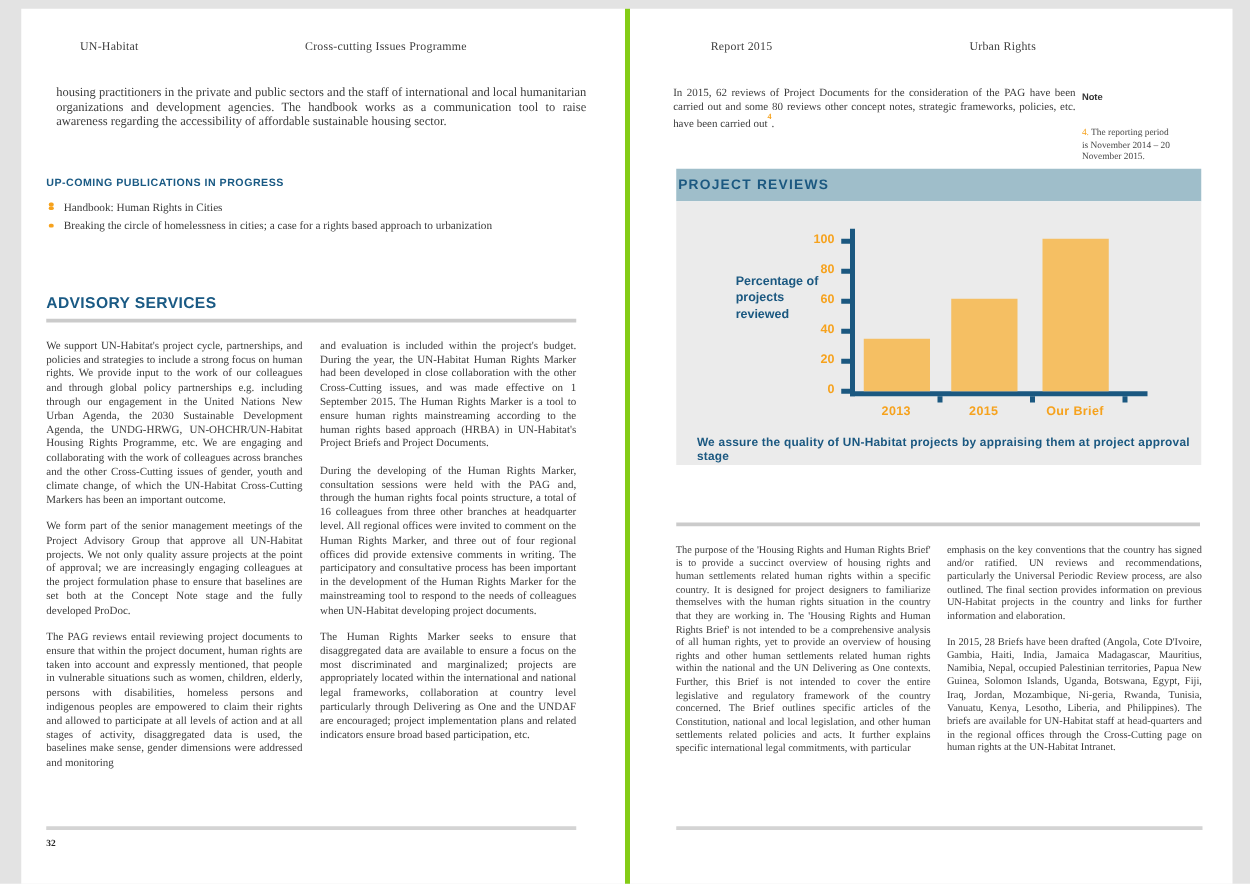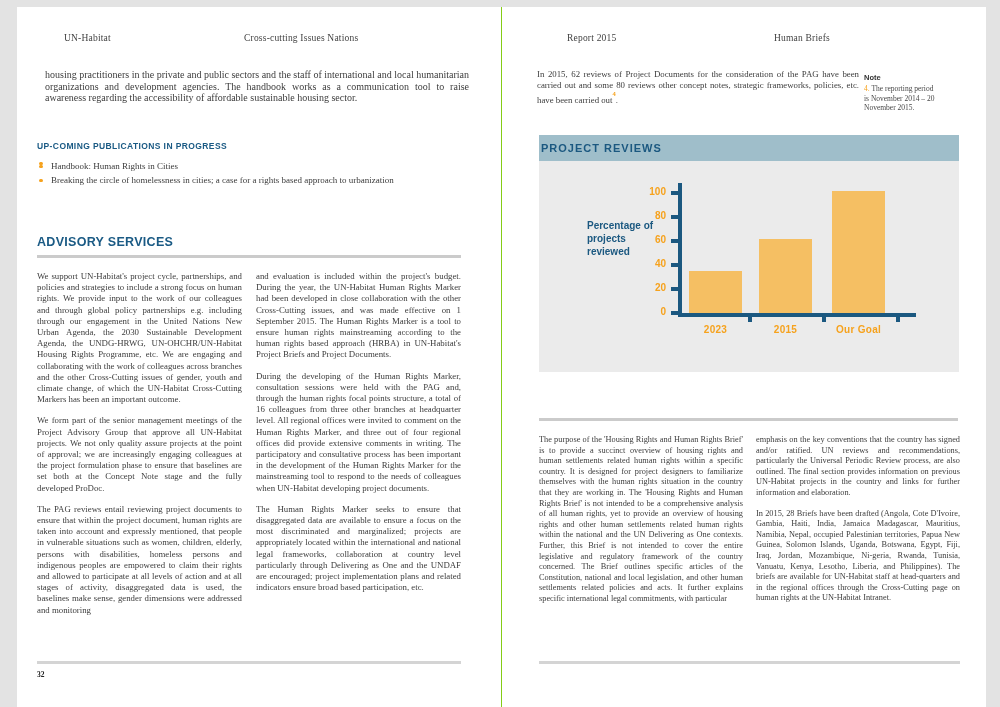--- a/index.html
+++ b/index.html
@@ -11,21 +11,21 @@
     --c-chartbg:#ebebeb;
     --c-rule:#cbcbcb;
     --c-text:#3c3c3c;
   }
   *{box-sizing:border-box;margin:0;padding:0;}
   html,body{width:1000px;height:707px;}
   body{background:#e3e3e3;position:relative;overflow:hidden;
        font-family:"Liberation Serif",serif;color:var(--c-text);}
   .spread{position:absolute;left:17px;top:7px;width:969px;height:700px;background:#ffffff;display:flex;}
   .page{position:relative;flex:1;}
-  .page-left{border-right:1px solid #84cc16;}
+  .page-left{border-right:4px solid #84cc16;}
 
   .runhead{position:absolute;top:26px;font-size:9.5px;color:#3f3f3f;letter-spacing:.2px;}
   .rh-a{left:47px;} .rh-b{left:227px;}
   .rh-c{left:65px;} .rh-d{left:272px;}
 
   .body-text{font-size:8.8px;line-height:11.2px;text-align:justify;color:var(--c-text);}
   p.spaced{margin-bottom:10px;}
 
   
   .intro-l{position:absolute;left:28px;top:62px;width:424px;font-size:10px;line-height:11.5px;}
@@ -49,21 +49,21 @@
   .rb-r{left:37px;top:654px;width:421px;}
   .pagenum{position:absolute;font-size:7.5px;font-weight:bold;color:#222;}
   .pn-l{left:20px;top:663px;}
   .pn-r{left:37px;top:663px;width:421px;text-align:right;}
 
   
   .intro-r{position:absolute;left:35px;top:62px;width:322px;}
   .fnref{color:var(--c-orange);font-size:6.5px;font-weight:bold;position:relative;top:-3px;}
   .margin-note{position:absolute;left:362px;top:66px;width:74px;}
   .note-label{font-family:"Liberation Sans",sans-serif;font-size:7.5px;font-weight:bold;
-              color:#333;margin-bottom:2px;}
+              color:#333;margin-bottom:19px;}
   .note-text{font-size:7.5px;line-height:9.6px;color:#474747;text-align:left;font-family:Liberation Serif, serif;}
   .note-marker{color:var(--c-orange);}
 
   .chart-box{position:absolute;left:37px;top:128px;width:420px;}
   .chart-band{height:26px;background:var(--c-band);color:var(--c-axis);
               font-family:"Liberation Sans",sans-serif;font-size:11px;font-weight:bold;
               letter-spacing:1px;line-height:26px;padding-left:2px;}
   .chart-body{position:relative;height:211px;background:var(--c-chartbg);}
   .chart-ylabel{position:absolute;left:48px;top:58px;width:80px;
                 font-family:"Liberation Sans",sans-serif;font-size:10px;font-weight:bold;
@@ -89,21 +89,21 @@
   .cols-housing{left:37px;top:428px;width:421px;gap:13px;}
   .cols-housing .body-text{font-size:8.3px;line-height:10.6px;}
 </style>
 </head>
 <body>
 
 <div class="spread">
 
   <section class="page page-left">
     <div class="runhead rh-a">UN-Habitat</div>
-    <div class="runhead rh-b">Cross-cutting Issues Nations</div>
+    <div class="runhead rh-b">Cross-cutting Issues Programme</div>
 
     <p class="body-text intro-l">housing practitioners in the private and public sectors and the staff of international and local humanitarian organizations and development agencies. The handbook works as a communication tool to raise awareness regarding the accessibility of affordable sustainable housing sector.</p>
 
     <h3 class="subhead">UP-COMING PUBLICATIONS IN PROGRESS</h3>
     <ul class="bullets">
       <li>
         <span class="dot"></span>
       </li>
       <li>
         <span class="dot"></span>
@@ -130,21 +130,21 @@
         <p class="body-text">The Human Rights Marker seeks to ensure that disaggregated data are available to ensure a focus on the most discriminated and marginalized; projects are appropriately located within the international and national legal frameworks, collaboration at country level particularly through Delivering as One and the UNDAF are encouraged; project implementation plans and related indicators ensure broad based participation, etc.</p>
       </div>
     </div>
 
     <div class="rule rule-bottom rb-l"></div>
     <div class="pagenum pn-l">32</div>
   </section>
 
   <section class="page page-right">
     <div class="runhead rh-c">Report 2015</div>
-    <div class="runhead rh-d">Human Briefs</div>
+    <div class="runhead rh-d">Urban Rights</div>
 
     <p class="body-text intro-r"><span>In 2015, 62 reviews of Project Documents for the consideration of the PAG have been carried out and some 80 reviews other concept notes, strategic frameworks, policies, etc. have been carried out</span><sup class="fnref">4</sup><span>.</span></p>
 
     <aside class="margin-note">
       <div class="note-label">Note</div>
       <p class="note-text"><span class="note-marker">4.</span> <span>The reporting period is November 2014 – 20 November 2015.</span></p>
     </aside>
 
     <figure class="chart-box">
       <div class="chart-band">PROJECT REVIEWS</div>
@@ -159,29 +159,30 @@
             <div class="ytick-label" style="top: 99px;">20</div>
             <div class="ytick" style="top: 80px;"></div>
             <div class="ytick-label" style="top: 75px;">40</div>
             <div class="ytick" style="top: 56px;"></div>
             <div class="ytick-label" style="top: 51px;">60</div>
             <div class="ytick" style="top: 32px;"></div>
             <div class="ytick-label" style="top: 27px;">80</div>
             <div class="ytick" style="top: 8px;"></div>
             <div class="ytick-label" style="top: 3px;">100</div>
             <div class="bar" style="left: 11px; top: 88px; height: 42px;"></div>
-            <div class="xcat" style="left: -3px;">2023</div>
+            <div class="xcat" style="left: -3px;">2013</div>
             <div class="bar" style="left: 81px; top: 55.6px; height: 74.4px;"></div>
             <div class="xcat" style="left: 67px;">2015</div>
             <div class="bar" style="left: 154px; top: 7.6px; height: 122.4px;"></div>
-            <div class="xcat" style="left: 140px;">Our Goal</div>
+            <div class="xcat" style="left: 140px;">Our Brief</div>
             <div class="xdtick" style="left: 70px;"></div>
             <div class="xdtick" style="left: 144px;"></div>
             <div class="xdtick" style="left: 218px;"></div>
           </div>
+        <figcaption class="chart-caption">We assure the quality of UN-Habitat projects by appraising them at project approval stage</figcaption>
       </div>
     </figure>
 
     <div class="rule rule-housing"></div>
 
     <div class="cols cols-housing">
       <div class="col">
         <p class="body-text">The purpose of the 'Housing Rights and Human Rights Brief' is to provide a succinct overview of housing rights and human settlements related human rights within a specific country. It is designed for project designers to familiarize themselves with the human rights situation in the country that they are working in. The 'Housing Rights and Human Rights Brief' is not intended to be a comprehensive analysis of all human rights, yet to provide an overview of housing rights and other human settlements related human rights within the national and the UN Delivering as One contexts. Further, this Brief is not intended to cover the entire legislative and regulatory framework of the country concerned. The Brief outlines specific articles of the Constitution, national and local legislation, and other human settlements related policies and acts. It further explains specific international legal commitments, with particular</p>
       </div>
       <div class="col">

